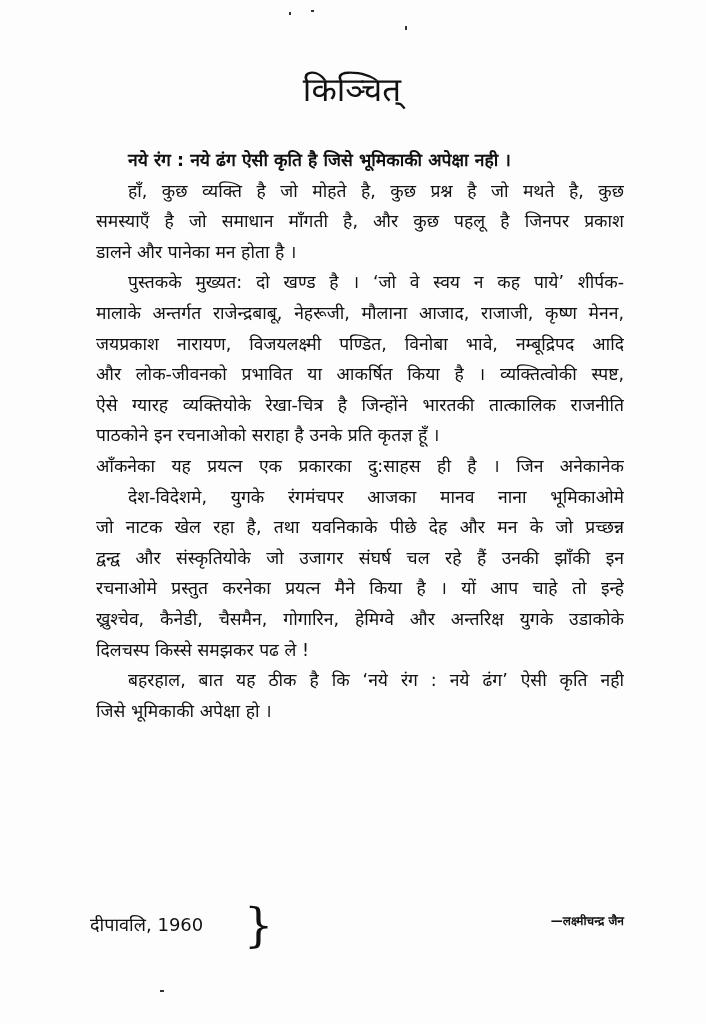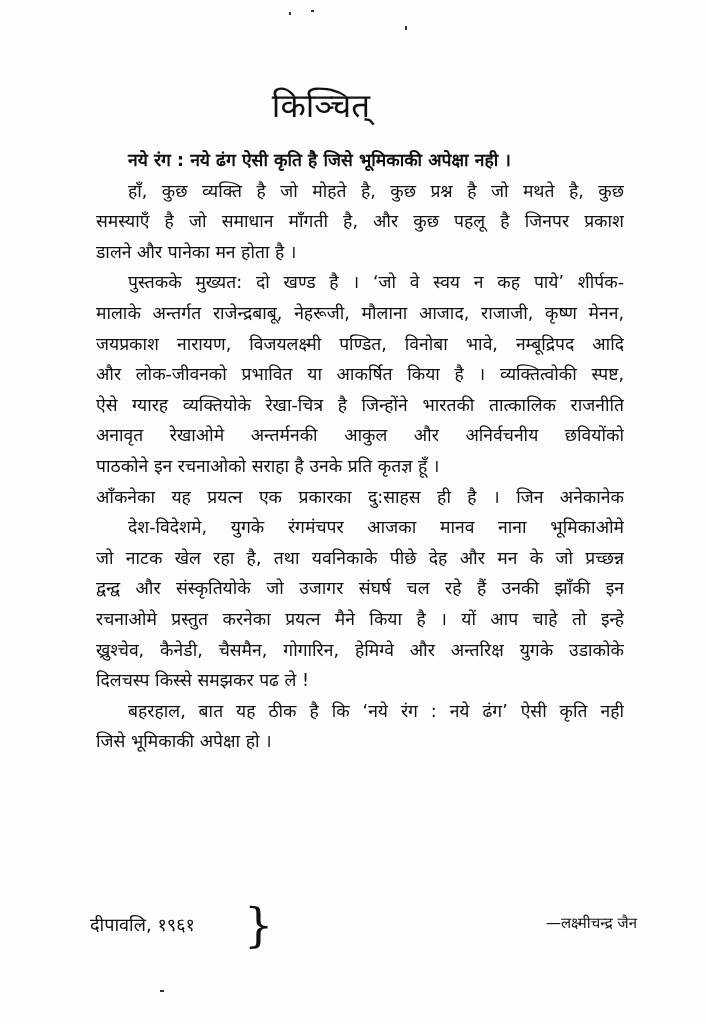--- a/index.html
+++ b/index.html
@@ -1,31 +1,31 @@
 <!DOCTYPE html>
 <html><head>
   <meta charset="utf-8">
   <style>
     html, body { margin: 0; padding: 0; background: #ffffff; }
     body { width: 706px; height: 1024px; position: relative; overflow: hidden;
            font-family: "DejaVu Sans", "Liberation Sans", sans-serif; color: #111; }
     .page { position: absolute; left: 0; top: 0; width: 706px; height: 1024px; background: #fdfdfd; }
     .speck { position: absolute; background: #333; }
-    .title { position: absolute; left: 0; width: 642px; top: 86px; text-align: center;
-             font-size: 33px; line-height: 40px; color: #111; }
+    .title { position: absolute; left: 0; width: 642px; top: 70px; text-align: center;
+             font-size: 33px; line-height: 40px; color: #111; padding-left: 31px; }
     .body { position: absolute; left: 84px; width: 540px; top: 145px; }
     .line { height: 30.6px; line-height: 30.6px; font-size: 17.5px; white-space: nowrap;
             text-align: justify; text-align-last: justify; overflow: hidden; margin-left: 12px; }
     .line.indent { padding-left: 32px; }
     .line.last { text-align-last: left; }
     .bold { font-weight: bold; }
     .signoff { position: absolute; top: 900px; left: 0; width: 706px; height: 50px; }
     .date { position: absolute; left: 90px; top: 12px; font-size: 18px; }
     .brace { position: absolute; left: 244px; top: 0px; font-size: 46px; line-height: 50px; font-family: "DejaVu Serif", serif; }
-    .author { position: absolute; right: 69px; top: 12px; font-size: 15px; }
+    .author { position: absolute; right: 82px; top: 12px; font-size: 12px; font-weight: bold; }
   </style>
 </head>
 <body>
 
 <div class="page">
   <div class="speck" style="left:289px;top:12px;width:2px;height:3px;"></div>
   <div class="speck" style="left:311px;top:10px;width:3px;height:2px;"></div>
   <div class="speck" style="left:405px;top:26px;width:2px;height:4px;"></div>
   <div class="speck" style="left:160px;top:990px;width:4px;height:2px;"></div>
 
@@ -43,38 +43,37 @@
       <div class="line">समस्याएँ है  जो समाधान माँगती  है, और कुछ पहलू है जिनपर  प्रकाश</div>
       <div class="line last">डालने और पानेका मन होता है ।</div>
     </div>
 
     <div>
       <div class="line indent">पुस्तकके मुख्यत: दो खण्ड है ।  ‘जो  वे स्वय न  कह पाये’  शीर्पक-</div>
       <div class="line">मालाके अन्तर्गत राजेन्द्रबाबू, नेहरूजी, मौलाना आजाद, राजाजी, कृष्ण मेनन,</div>
       <div class="line">जयप्रकाश नारायण,  विजयलक्ष्मी पण्डित, विनोबा  भावे, नम्बूद्रिपद आदि</div>
       <div class="line">और  लोक-जीवनको प्रभावित या  आकर्षित किया है । व्यक्तित्वोकी स्पष्ट,</div>
       <div class="line">ऐसे ग्यारह व्यक्तियोके रेखा-चित्र है जिन्होंने भारतकी तात्कालिक राजनीति</div>
-      <div class="line">अनावृत  रेखाओमे  अन्तर्मनकी  आकुल  और  अनिर्वचनीय  छवियोंको</div>
       <div class="line last">पाठकोने इन रचनाओको सराहा है उनके प्रति कृतज्ञ हूँ ।</div>
       <div class="line">आँकनेका  यह  प्रयत्न एक प्रकारका  दु:साहस  ही है ।  जिन  अनेकानेक</div>
     </div>
 
     <div>
       <div class="line indent">देश-विदेशमे,  युगके  रंगमंचपर  आजका  मानव  नाना  भूमिकाओमे</div>
       <div class="line">जो नाटक खेल रहा है, तथा यवनिकाके पीछे देह  और मन के जो  प्रच्छन्न</div>
       <div class="line">द्वन्द्व  और संस्कृतियोके जो उजागर संघर्ष  चल रहे हैं  उनकी झाँकी  इन</div>
       <div class="line">रचनाओमे  प्रस्तुत करनेका  प्रयत्न मैने किया है ।  यों आप चाहे तो इन्हे</div>
       <div class="line">ख्रुश्चेव, कैनेडी, चैसमैन, गोगारिन, हेमिग्वे और अन्तरिक्ष युगके उडाकोके</div>
       <div class="line last">दिलचस्प किस्से समझकर पढ ले !</div>
     </div>
 
     <div>
       <div class="line indent">बहरहाल, बात यह ठीक है कि  ‘नये रंग : नये ढंग’ ऐसी  कृति नही</div>
       <div class="line last">जिसे भूमिकाकी अपेक्षा हो ।</div>
     </div>
   </div>
 
   <div class="signoff">
-    <span class="date">दीपावलि, १९६१</span>
+    <span class="date">दीपावलि, 1960</span>
     <span class="brace">}</span>
     <span class="author">—लक्ष्मीचन्द्र जैन</span>
   </div>
 </div>
 
 </body></html>

